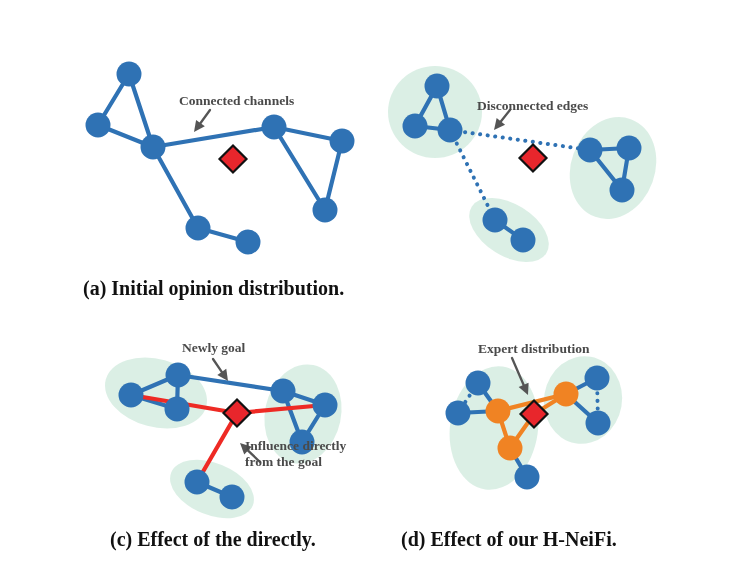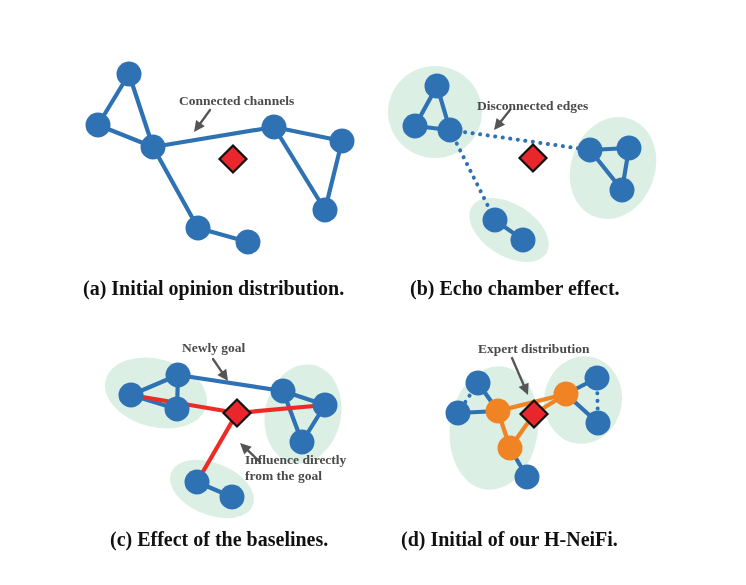--- a/index.html
+++ b/index.html
@@ -189,25 +189,24 @@
         <line x1="512" y1="358" x2="524.4277996438308" y2="386.7392866763587" stroke="#555555" stroke-width="2.3" stroke-linecap="round"></line>
         <polygon points="528,395,518.6775493482751,387.04689281813995,528.5904053366446,382.76025239073687" fill="#555555"></polygon>
       </g>
     </svg>
 
   <div class="annot" style="left:179px; top:93px;">Connected channels</div>
 
   <div class="annot" style="left:477px; top:92px;margin-top:6px;">Disconnected edges</div>
 
   <div class="annot" style="left:182px; top:340px;">Newly goal</div>
-  <div class="annot" style="left:245px; top:452px;">
+  <div class="annot" style="left:245px; top:438px;">
     <div>Influence directly</div>
     <div>from the goal</div>
   </div>
 
   <div class="annot" style="left:478px; top:341px;">Expert distribution</div>
 
   <div class="caption" style="left:83px; top:277px;">(a) Initial opinion distribution.</div>
-  <div class="caption" style="left:410px; top:277px;">(b) Echo chamber effect.</div>
-  <div class="caption" style="left:110px; top:528px;">(c) Effect of the baselines.</div>
-  <div class="caption" style="left:401px; top:528px;">(d) Initial of our H-NeiFi.</div>
+  <div class="caption" style="left:110px; top:528px;">(c) Effect of the directly.</div>
+  <div class="caption" style="left:401px; top:528px;">(d) Effect of our H-NeiFi.</div>
 
 </div>
 
 </body></html>

